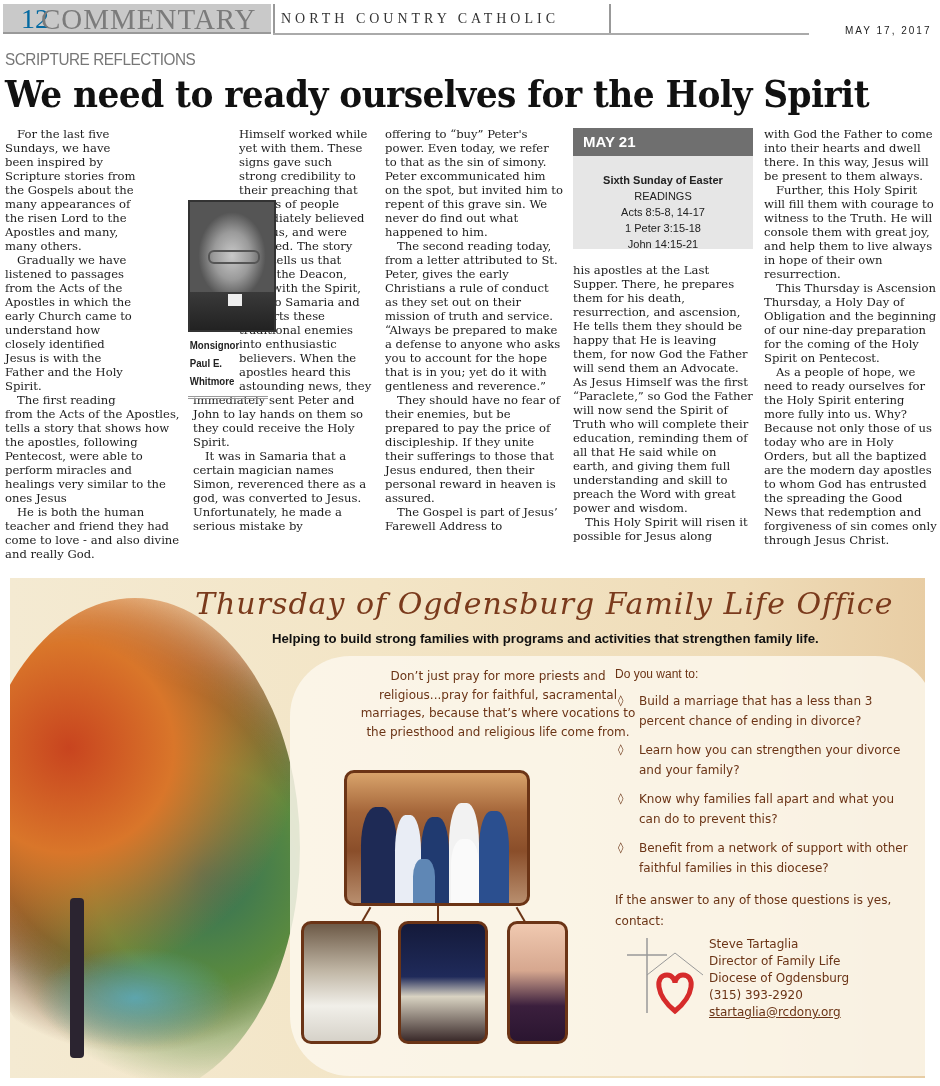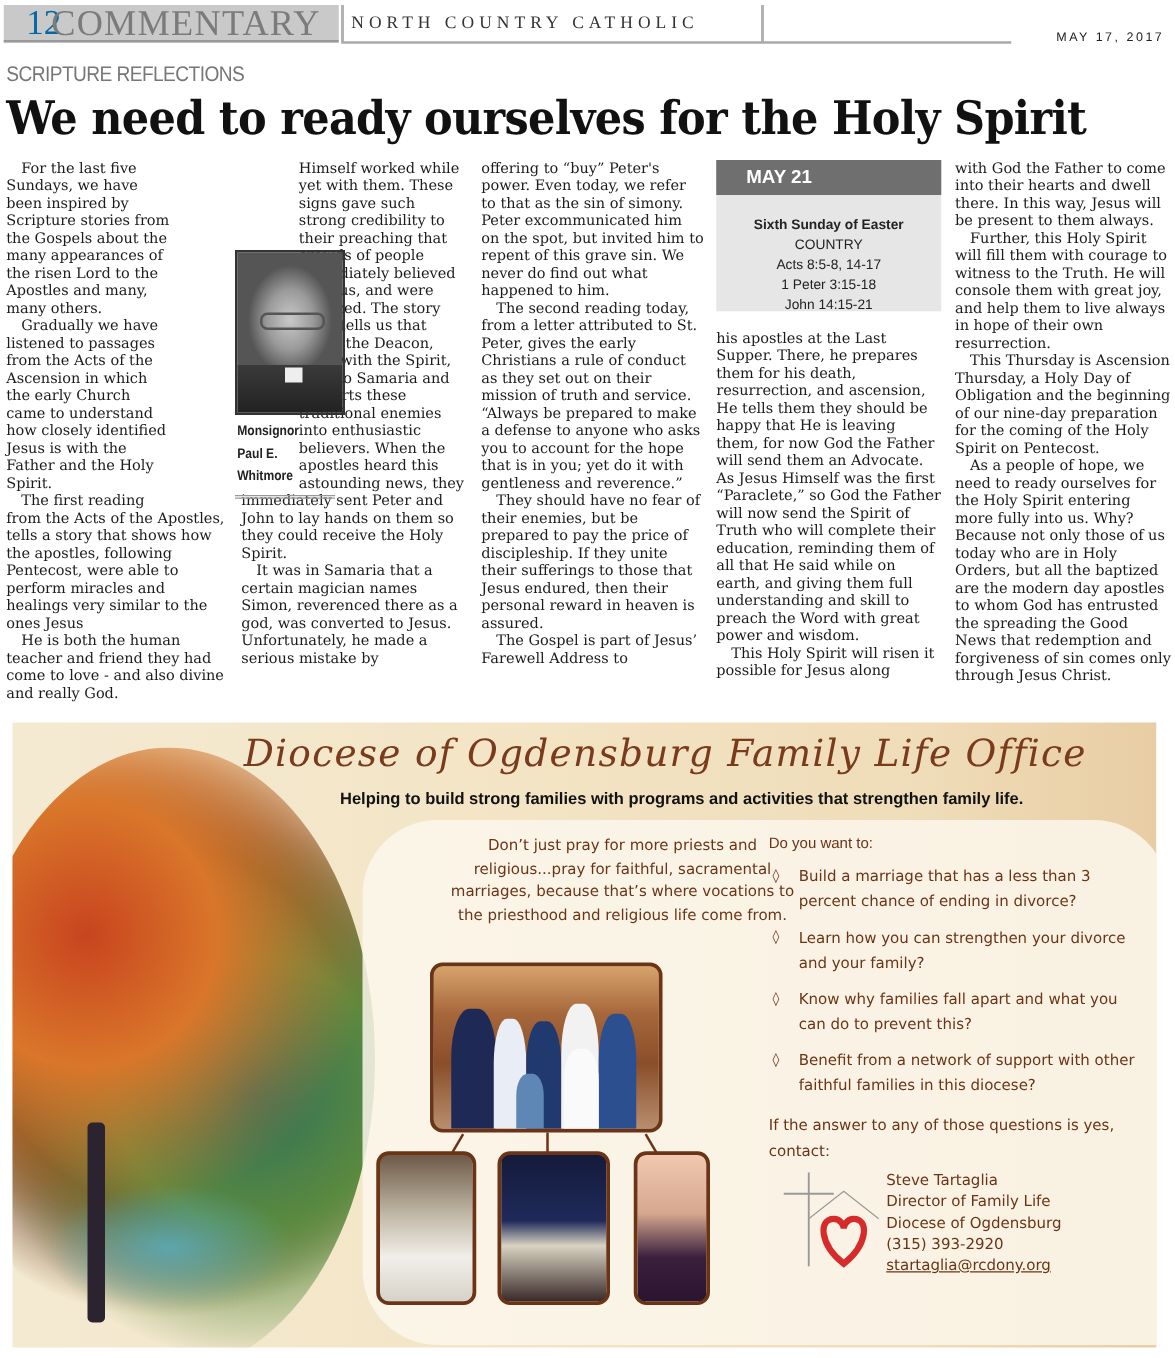--- a/index.html
+++ b/index.html
@@ -35,21 +35,21 @@
   .author { position: absolute; left: 140px; top: 200px; width: 88px; height: 190px; padding-left: 48px; }
   .author-photo { width: 88px; height: 132px; border: 2px solid #333; background: radial-gradient(ellipse 40% 34% at 50% 42%, #c9c9c9 0%, #9a9a9a 55%, #555 100%); position: relative; overflow: hidden; }
   .author-photo .collar { position: absolute; bottom: 0; left: 0; width: 100%; height: 38px; background: linear-gradient(180deg, #3a3a3a, #222); }
   .author-photo .tab { position: absolute; bottom: 24px; left: 38px; width: 14px; height: 12px; background: #eee; }
   .author-photo .glasses { position: absolute; top: 48px; left: 18px; width: 52px; height: 14px; border: 2px solid #555; border-radius: 6px; }
   .author-caption { font-family: "Liberation Sans", sans-serif; font-weight: bold; font-size: 11px; line-height: 18px; color: #222; padding-left: 2px; margin-top: 4px; transform: scaleX(0.88); transform-origin: left; }
   .author-rule { width: 80px; height: 3px; border-top: 1px solid #999; border-bottom: 1px solid #999; margin-top: 6px; }
 
   
   .readings { position: absolute; left: 573px; top: 128px; width: 180px; height: 121px; background: #e6e6e6; }
-  .readings-head { height: 28px; background: #6f6f6f; color: #fff; font-family: "Liberation Sans", sans-serif; font-weight: bold; font-size: 15px; padding: 5px 0 0 24px; transform: scaleX(1); }
+  .readings-head { height: 28px; background: #6f6f6f; color: #fff; font-family: "Liberation Sans", sans-serif; font-weight: bold; font-size: 15px; padding: 5px 0 0 10px; transform: scaleX(1); }
   .readings-body { text-align: center; font-family: "Liberation Sans", sans-serif; font-size: 11px; line-height: 16px; color: #222; padding-top: 16px; }
   .readings-body .occasion { font-weight: bold; }
 
   
   .ad { position: absolute; left: 10px; top: 578px; width: 915px; height: 500px; overflow: hidden;
         background: linear-gradient(90deg, #f4ead2 0%, #f3e5c6 40%, #efdcb8 80%, #e8cda4 100%); }
   .ad-tree { position: absolute; left: -40px; top: 20px; width: 330px; height: 500px; border-radius: 50%;
         background:
           radial-gradient(ellipse 30% 10% at 50% 80%, rgba(90,170,190,0.85), rgba(90,170,190,0) 100%),
           radial-gradient(circle at 30% 30%, #c8441f 0%, #d9762a 25%, rgba(0,0,0,0) 55%),
@@ -92,21 +92,21 @@
   <div class="rule-h"></div>
   <span class="issue-date">MAY 17, 2017</span>
 </div>
 
 <div class="kicker">SCRIPTURE REFLECTIONS</div>
 <h1 class="headline">We need to ready ourselves for the Holy Spirit</h1>
 
 <div class="col c1">
   <div class="wrap-spacer-c1"></div>
   <p>For the last five Sundays, we have been inspired by Scripture stories from the Gospels about the many appearances of the risen Lord to the Apostles and many, many others.</p>
-  <p>Gradually we have listened to passages from the Acts of the Ascension in which the early Church came to understand how closely identified Jesus is with the Father and the Holy Spirit.</p>
+  <p>Gradually we have listened to passages from the Acts of the Apostles in which the early Church came to understand how closely identified Jesus is with the Father and the Holy Spirit.</p>
   <p>The first reading from the Acts of the Apostles, tells a story that shows how the apostles, following Pentecost, were able to perform miracles and healings very similar to the ones Jesus</p>
   <p>He is  both the human teacher and friend they had come to love - and also divine and really God.</p>
 </div>
 
 <div class="col c2">
   <div class="wrap-spacer-c2"></div>
   <p class="noindent">Himself worked while yet with them.  These signs gave such strong credibility to their preaching  that crowds of people immediately believed in Jesus, and were baptized.  The story itself tells us that Philip the Deacon, filled with the Spirit, goes to Samaria and converts these traditional enemies into enthusiastic believers.  When the apostles heard this astounding news, they immediately sent Peter and John to lay hands on them so they could receive the Holy Spirit.</p>
   <p>It was in Samaria that a certain magician names Simon, reverenced there as a god, was  converted to Jesus.  Unfortunately, he made a serious mistake by</p>
 </div>
 
@@ -128,21 +128,21 @@
   <p class="noindent">offering to “buy” Peter's power. Even today, we refer to that as the sin of simony. Peter excommunicated him on the spot, but invited him to repent of this grave sin. We never do find out what happened to him.</p>
   <p>The second reading today, from a letter attributed to St. Peter, gives the early Christians a rule of conduct as they set out on their mission of truth and service. “Always be prepared to make a defense to anyone who asks you to account for the hope that is in you; yet do it with gentleness and reverence.”</p>
   <p>They should have no fear of their enemies, but be prepared to pay the price of discipleship.  If they unite their sufferings to those that Jesus endured, then their personal reward in heaven is assured.</p>
   <p>The Gospel is part of Jesus’ Farewell Address to</p>
 </div>
 
 <div class="readings">
   <div class="readings-head">MAY 21</div>
   <div class="readings-body">
     <div class="occasion">Sixth Sunday of Easter</div>
-    <div>COUNTRY</div>
+    <div>READINGS</div>
     <div>Acts 8:5-8, 14-17</div>
     <div>1 Peter 3:15-18</div>
     <div>John 14:15-21</div>
   </div>
 </div>
 
 <div class="col c4">
   <p class="noindent">his apostles at the Last Supper.  There, he prepares them for his death, resurrection, and ascension,  He tells them they should be happy that He is leaving them, for now God the Father will send them an Advocate.   As Jesus Himself was the first “Paraclete,” so God the Father will now send the Spirit of Truth who will complete their education, reminding them of all that He said while on earth, and giving  them full understanding and skill to preach the Word with great power and wisdom.</p>
   <p>This Holy Spirit will risen it possible for Jesus along</p>
 </div>
@@ -152,21 +152,21 @@
   <p>Further, this Holy Spirit will fill them with courage to witness to the Truth.   He will console them with great joy, and help them to live always in hope of their own resurrection.</p>
   <p>This Thursday is Ascension Thursday, a Holy Day of Obligation and the beginning of our nine-day preparation for the coming of the Holy Spirit on Pentecost.</p>
   <p>As a people of hope, we need to ready ourselves for the Holy Spirit entering more fully into us.  Why? Because not only those of us today who are in Holy Orders, but all the baptized are the modern day apostles to whom God has entrusted the spreading the Good News that redemption and forgiveness of sin comes only through Jesus Christ.</p>
 </div>
 
 <div class="ad">
   <div class="ad-tree"></div>
   <div class="ad-trunk"></div>
   <div class="ad-panel"></div>
 
-  <div class="ad-title">Diocese of Ogdensburg Family Life Office</div>
+  <div class="ad-title">Thursday of Ogdensburg Family Life Office</div>
   <div class="ad-tagline">Helping to build strong families with programs and activities that strengthen family life.</div>
 
   <div class="ad-quote">Don’t just pray for more priests and religious...pray for faithful, sacramental marriages, because that’s where vocations to the priesthood and religious life come from.</div>
 
   <div class="photo photo-family">
     <div class="person" style="left:14px;width:36px;height:96px;background:#1e2a55;"></div>
     <div class="person" style="left:48px;width:26px;height:88px;background:#e9edf5;"></div>
     <div class="person" style="left:74px;width:28px;height:86px;background:#203a70;"></div>
     <div class="person" style="left:102px;width:30px;height:100px;background:#f2f2f2;"></div>
     <div class="person" style="left:132px;width:30px;height:92px;background:#2b4f8f;"></div>

